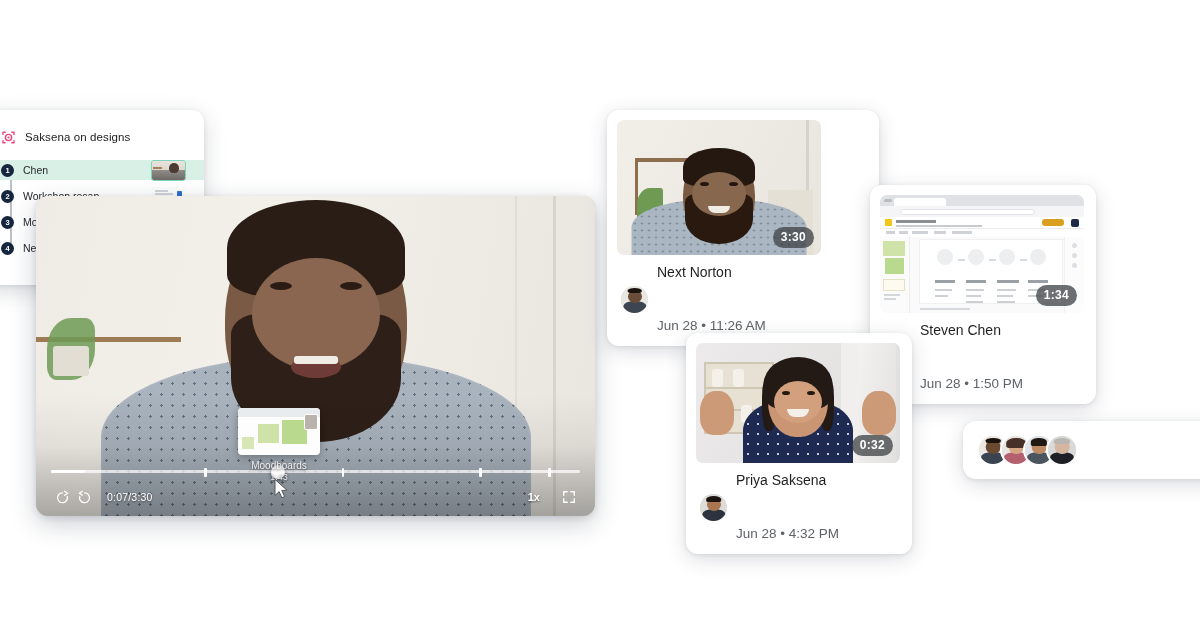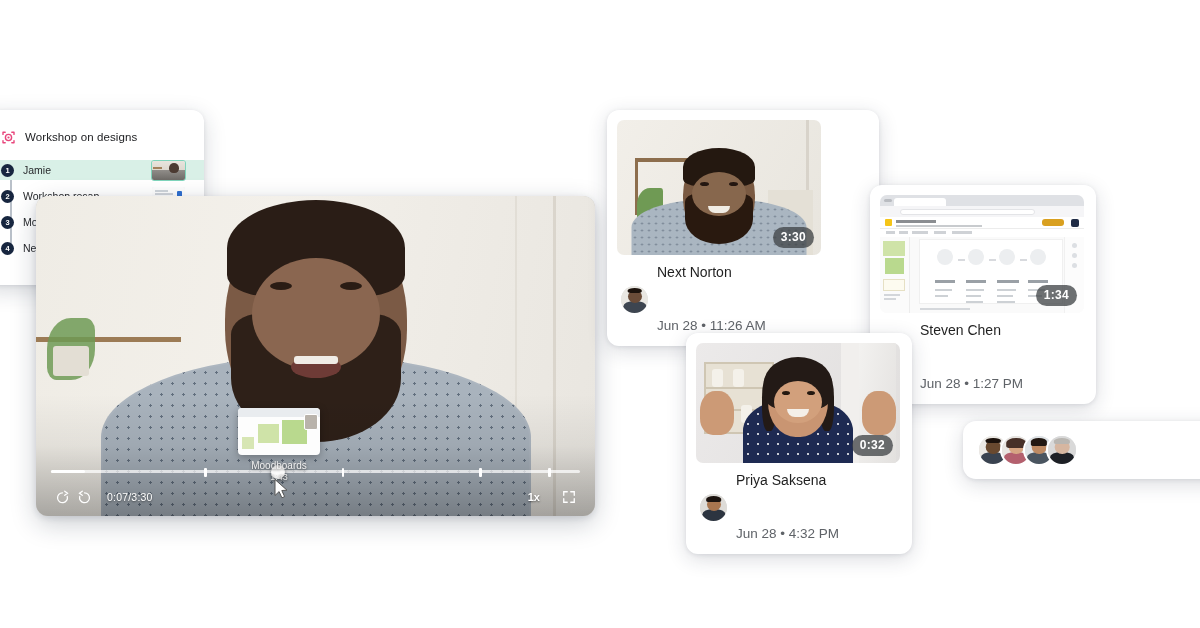--- a/index.html
+++ b/index.html
@@ -256,29 +256,29 @@
     <div class="chapters-header">
       <span class="brand-mark">
         <svg width="17" height="17" viewBox="0 0 17 17">
           <g fill="none" stroke="#e8467c" stroke-width="1.4">
             <path d="M3 3.2h2.2M3 3.2v2.2M14 3.2h-2.2M14 3.2v2.2M3 13.8h2.2M3 13.8v-2.2M14 13.8h-2.2M14 13.8v-2.2" stroke-linecap="round"></path>
             <circle cx="8.5" cy="8.5" r="3.1"></circle>
           </g>
           <circle cx="8.5" cy="8.5" r="1.1" fill="#e8467c"></circle>
         </svg>
       </span>
-      <span class="chapters-title">Workshop on designs</span>
+      <span class="chapters-title">Saksena on designs</span>
     </div>
 
     <div class="steps">
       <div class="step-rail"></div>
 
       <div class="step active">
         <span class="step-dot">1</span>
-        <span class="step-label">Jamie</span>
+        <span class="step-label">Chen</span>
         <span class="step-thumb">
           <span class="th th-person"></span>
         </span>
       </div>
 
       <div class="step">
         <span class="step-dot">2</span>
         <span class="step-label">Workshop recap</span>
         <span class="step-thumb">
           <span class="th th-doc">
@@ -478,21 +478,21 @@
     </div>
     <div class="card-foot">
       <span class="avatar">
         <span class="av-bg" style="background:#e3e1de"></span>
         <span class="av-sh" style="background:#9e3b45"></span>
         <span class="av-head" style="background:#c08a66"></span>
         <span class="av-hair" style="width:68%;height:32%;background:#241a16"></span>
       </span>
       <span>
         <span class="card-name" style="display:block">Steven Chen</span>
-        <span class="card-time" style="display:block">Jun 28 • 1:27 PM</span>
+        <span class="card-time" style="display:block">Jun 28 • 1:50 PM</span>
       </span>
     </div>
   </div>
 
   <div class="card" style="left:686px; top:333px; width:226px;">
     <div class="card-media m-priya">
       <span class="mp-cur"></span>
         <span class="mp-cur2"></span>
       <span class="mp-shelf">
         <i style="top:33%"></i>

